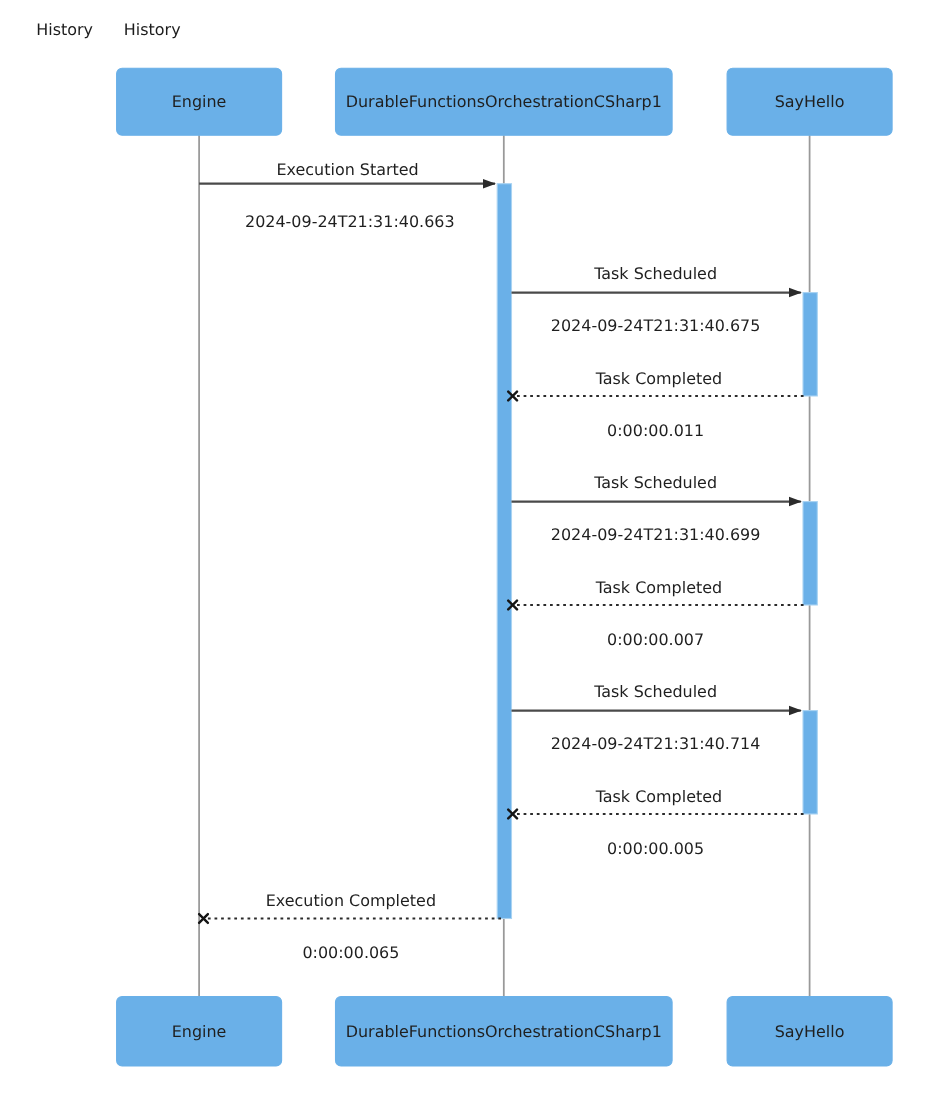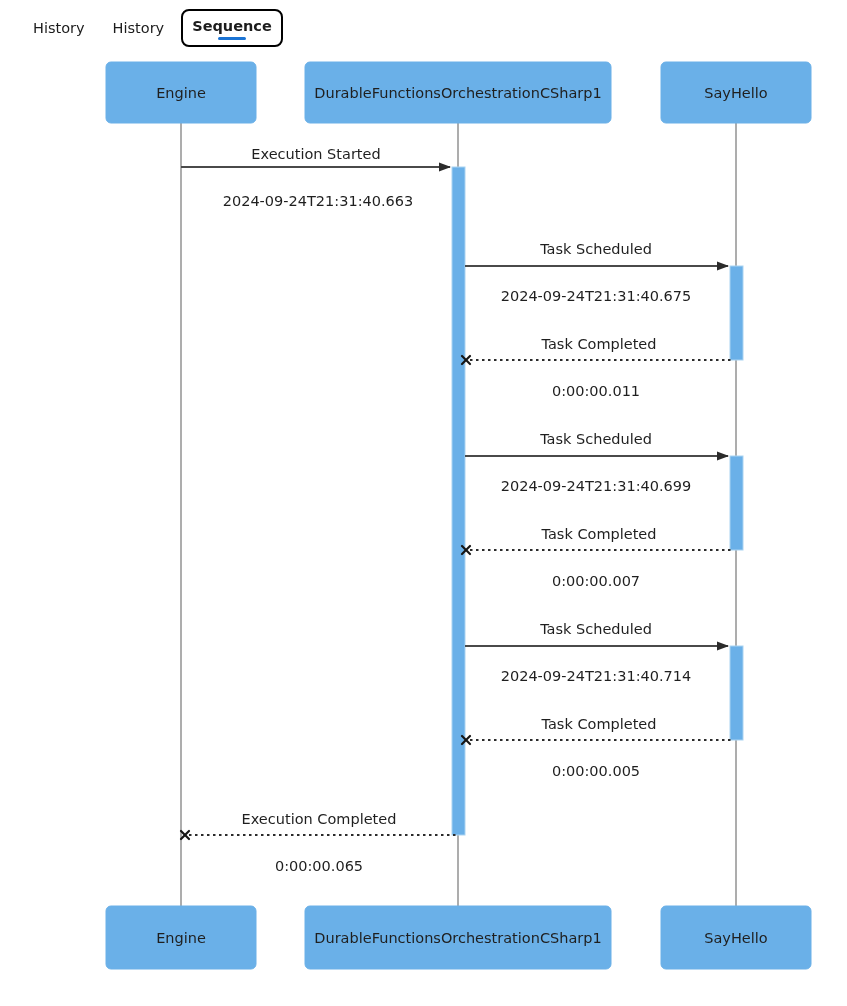--- a/index.html
+++ b/index.html
@@ -119,24 +119,20 @@
 </head>
 <body>
 
 <div id="tabbar">
   <div class="tab">
     <span>History</span>
   </div>
   <div class="tab">
     <span>History</span>
   </div>
-  <div class="tab active">
-    <span>Sequence</span>
-    <span class="underline"></span>
-  </div>
 </div>
 
 <div id="diagram">
 <svg width="847" height="1006" viewBox="0 0 847 1006" xmlns="http://www.w3.org/2000/svg">
   <defs>
     <marker id="arrowSolid" markerWidth="12" markerHeight="10" refX="11" refY="5" orient="auto" markerUnits="userSpaceOnUse">
       <path d="M0,0.6 L12,5 L0,9.4 z" fill="#2b2b2b"></path>
     </marker>
   </defs>
 

